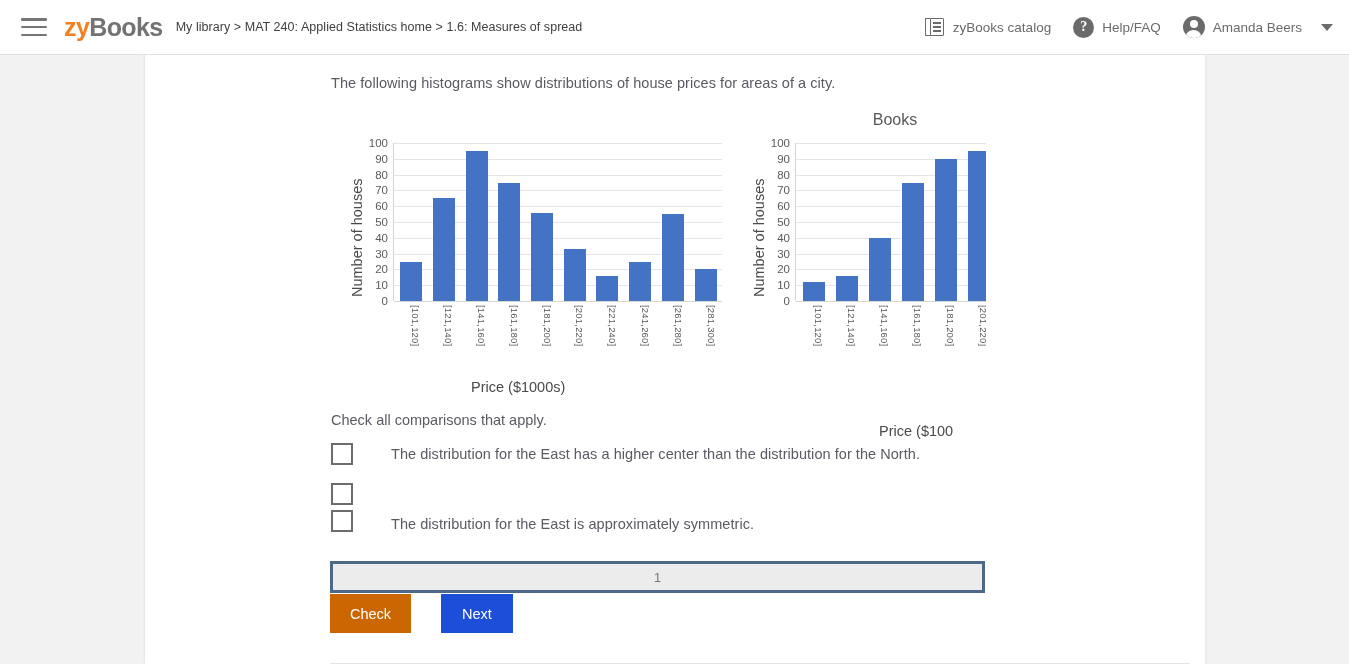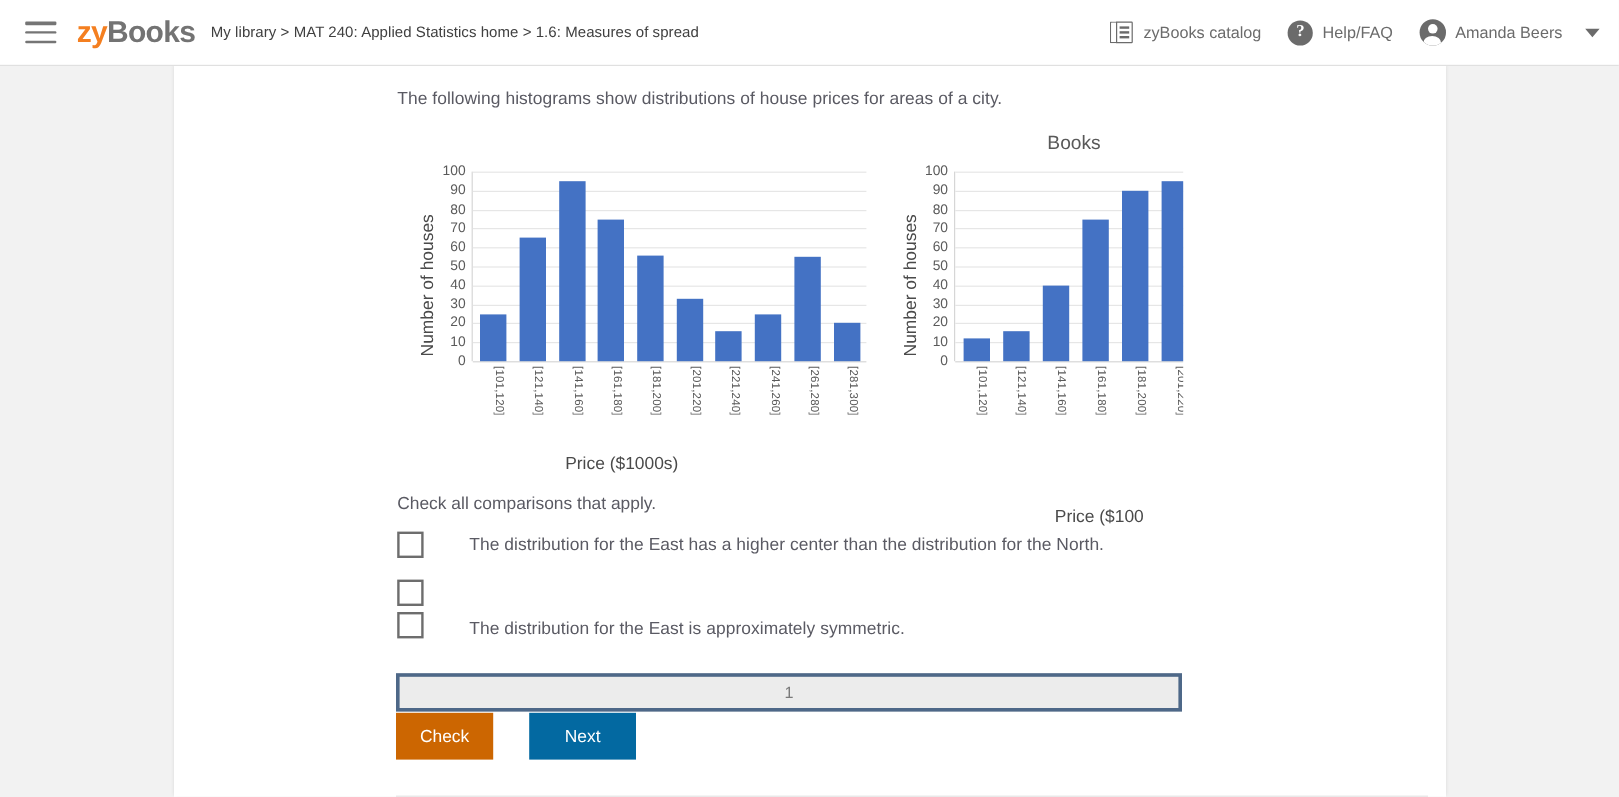--- a/index.html
+++ b/index.html
@@ -206,21 +206,21 @@
 
   
   .btn {
     position: absolute; top: 539px;
     height: 39px; border: none; cursor: pointer;
     color: #ffffff; font-size: 14.5px;
     font-family: "Liberation Sans", sans-serif;
     display: flex; align-items: center; justify-content: center;
   }
   .btn-check { left: 185px; width: 81px; background: #cc6601; }
-  .btn-next  { left: 296px; width: 89px; background: #0369a1; }
+  .btn-next  { left: 296px; width: 72px; background: #1d4ed8; }
 
   .bottom-rule {
     position: absolute; left: 185px; top: 608px;
     width: 860px; height: 1px; background: #e4e4e4;
   }
 </style>
 </head>
 <body>
 
 <div class="topbar">

